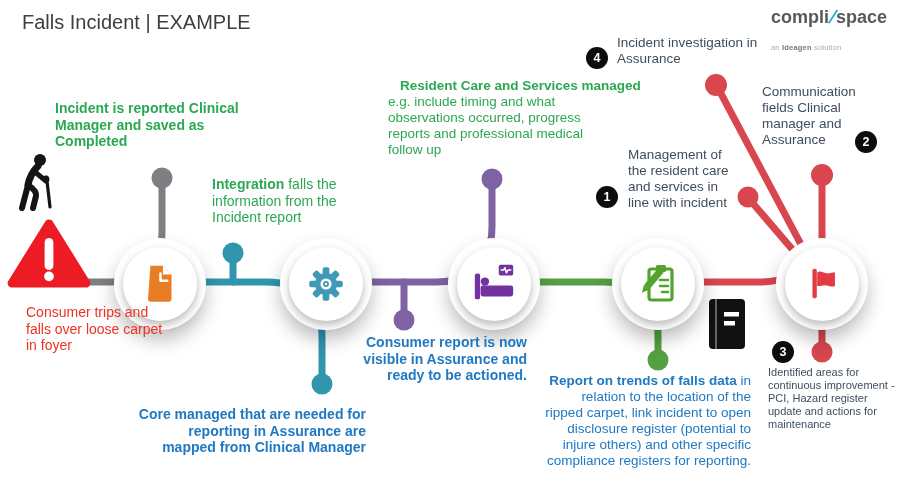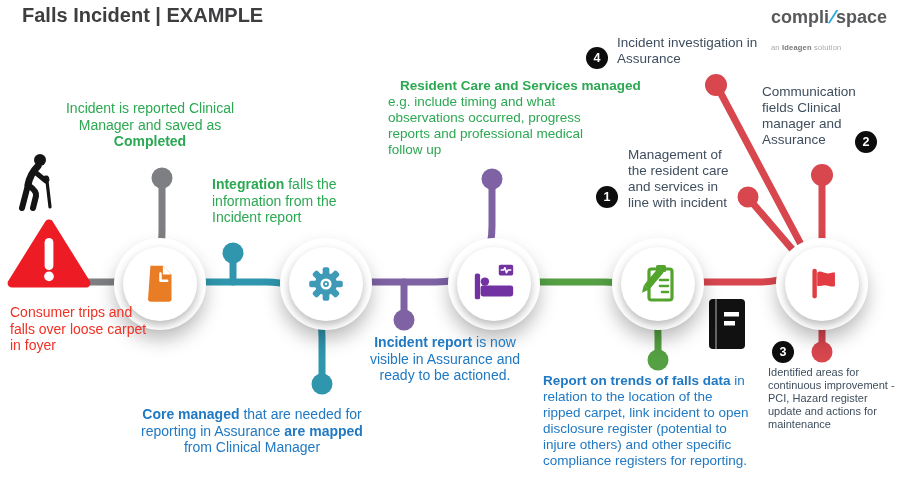--- a/index.html
+++ b/index.html
@@ -18,33 +18,33 @@
 
   
   .node{position:absolute;width:92px;height:92px;border-radius:50%;background:#fff;
         box-shadow:0 10px 18px rgba(0,0,0,.25);z-index:3;}
   .node::before{content:"";position:absolute;inset:9px;border-radius:50%;background:#fff;
         box-shadow:0 4px 9px rgba(0,0,0,.28);}
   .node svg{position:absolute;left:50%;top:50%;transform:translate(-50%,-50%);}
 
   
   .note{position:absolute;font-size:14px;line-height:1.18;z-index:4;}
-  .note.center{text-align:center;}
+  .note.center{font-weight:bold;}
   .green{color:var(--text-green);}
-  .blue{color:var(--text-blue);}
-  .red{color:var(--text-red);}
+  .blue{color:var(--text-blue);text-align:right;}
+  .red{color:var(--text-red);margin-left:16px;}
   .dark{color:var(--text-dark);font-size:13.5px;}
   .blk{display:block;}
   .nowrap{white-space:nowrap;padding-left:12px;}
 
   .badge{position:absolute;width:22px;height:22px;border-radius:50%;background:var(--badge-black);
          color:#fff;font-size:12.5px;font-weight:bold;display:flex;align-items:center;
          justify-content:center;z-index:5;}
 
-  .title{position:absolute;left:22px;top:4px;font-size:20px;font-weight:bold;
+  .title{position:absolute;left:22px;top:11px;font-size:20px;font-weight:normal;
          color:var(--title-dark);z-index:4;text-align:center;}
 
   .logo{position:absolute;right:16px;top:8px;z-index:4;line-height:1.05;}
   .logo-line{font-size:18px;font-weight:bold;color:var(--logo-gray);}
   .logo-slash{color:var(--logo-blue);display:inline-block;transform:skewX(-14deg);margin:0 1px;font-style:italic;}
   .logo-tag{font-size:7.5px;color:var(--logo-light);letter-spacing:.2px;margin-top:17px;}
   .logo-tag b{color:#77787b;}
 </style>
 </head>
 <body>
@@ -179,21 +179,21 @@
 
   <div class="note green" style="left:212px;top:176px;width:143px">
     <b>Integration</b><span> falls the information from the Incident report</span>
   </div>
 
   <div class="note blue center" style="left:138px;top:406px;width:228px">
     <b>Core managed</b><span> that are needed for reporting in Assurance </span><b>are mapped</b><span> from Clinical Manager</span>
   </div>
 
   <div class="note blue center" style="left:363px;top:334px;width:164px">
-    <b>Incident report</b><span> is now visible in Assurance and ready to be actioned.</span>
+    <b>Consumer report</b><span> is now visible in Assurance and ready to be actioned.</span>
   </div>
 
   <div class="note green" style="left:388px;top:78px;width:252px;font-size:13.5px">
     <b class="blk nowrap">Resident Care and Services managed</b>
       <span class="blk" style="width:218px">e.g. include timing and what observations occurred, progress reports and professional medical follow up</span>
   </div>
 
   <div class="note blue" style="left:543px;top:373px;width:208px;font-size:13.5px">
     <b>Report on trends of falls data</b><span> in relation to the location of the ripped carpet, link incident to open disclosure register (potential to injure others) and other specific compliance registers for reporting.</span>
   </div>

